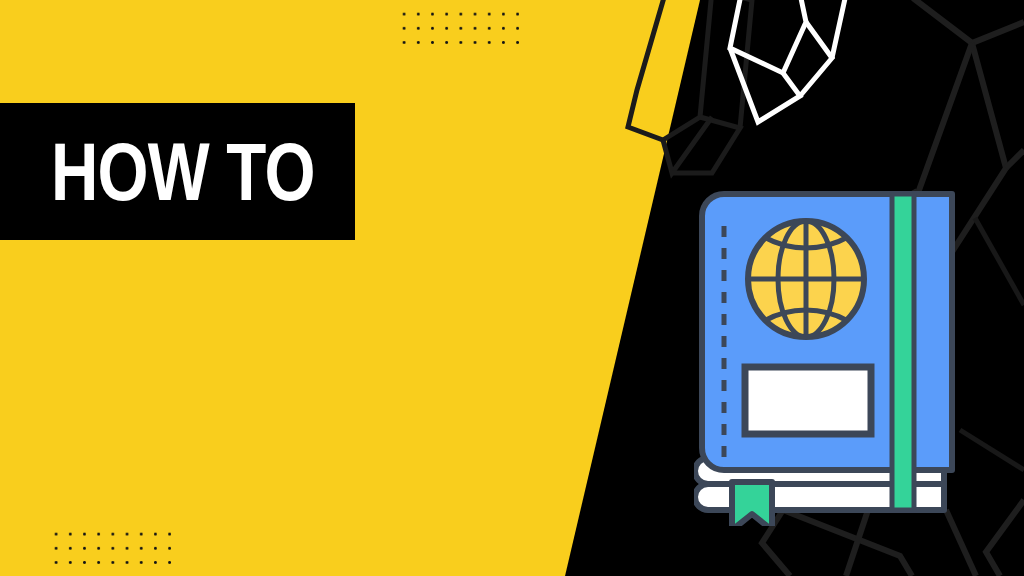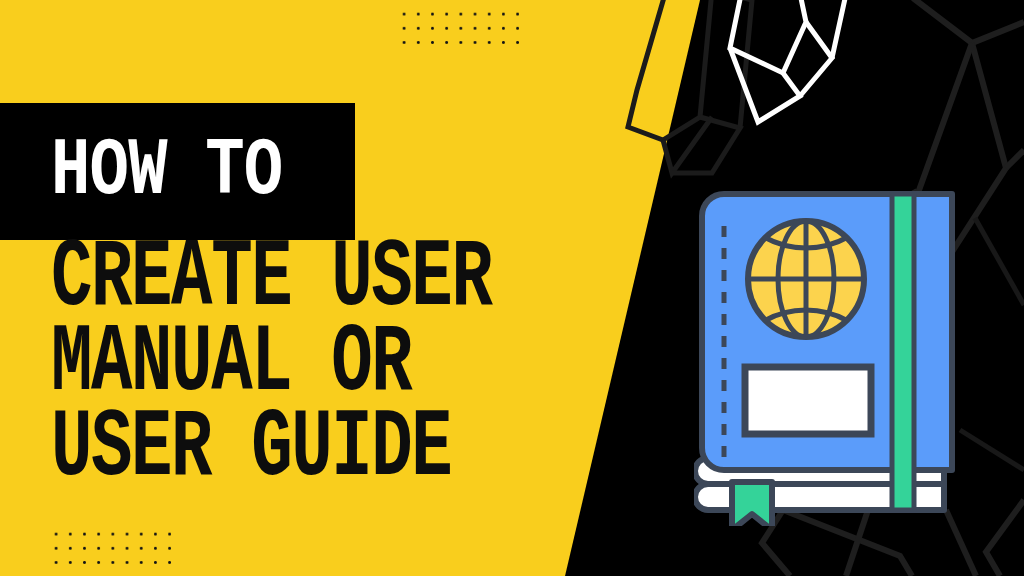--- a/index.html
+++ b/index.html
@@ -7,21 +7,21 @@
     margin: 0;
     padding: 0;
     background: #000;
   }
   #stage {
     position: relative;
     width: 1024px;
     height: 576px;
     overflow: hidden;
     background: #000000;
-    font-family: Liberation Mono, monospace;
+    font-family: Liberation Sans, sans-serif;
   }
 
   
   .bg-black {
     position: absolute;
     inset: 0;
     background: #000000;
   }
   .bg-yellow-wedge {
     position: absolute;
@@ -157,25 +157,20 @@
 
     <g fill="none" stroke="#181818" stroke-width="5">
       <path d="M 975 218 L 1024 305"></path>
       <path d="M 960 430 L 1024 470"></path>
     </g>
   </svg>
 
   <div id="eyebrow-box"></div>
   <div id="eyebrow-text">HOW TO</div>
 
-  <div id="headline">
-    <div class="hl">CREATE USER</div>
-    <div class="hl">MANUAL OR</div>
-    <div class="hl">USER GUIDE</div>
-  </div>
 
   <svg id="book" viewBox="0 0 270 340">
 
     <g>
       <path d="M 14 272 h 236 v 26 h -236 a 13 13 0 0 1 0 -26 z" fill="#FFFFFF" stroke="#3C4758" stroke-width="6" stroke-linejoin="round"></path>
       <path d="M 14 298 h 236 v 26 h -236 a 13 13 0 0 1 0 -26 z" fill="#FFFFFF" stroke="#3C4758" stroke-width="6" stroke-linejoin="round"></path>
     </g>
 
     <path d="M 8 30 a 22 22 0 0 1 22 -22 H 258 V 284 H 30 a 22 22 0 0 1 -22 -22 Z" fill="#5B9CFA" stroke="#3C4758" stroke-width="6" stroke-linejoin="round"></path>
 

